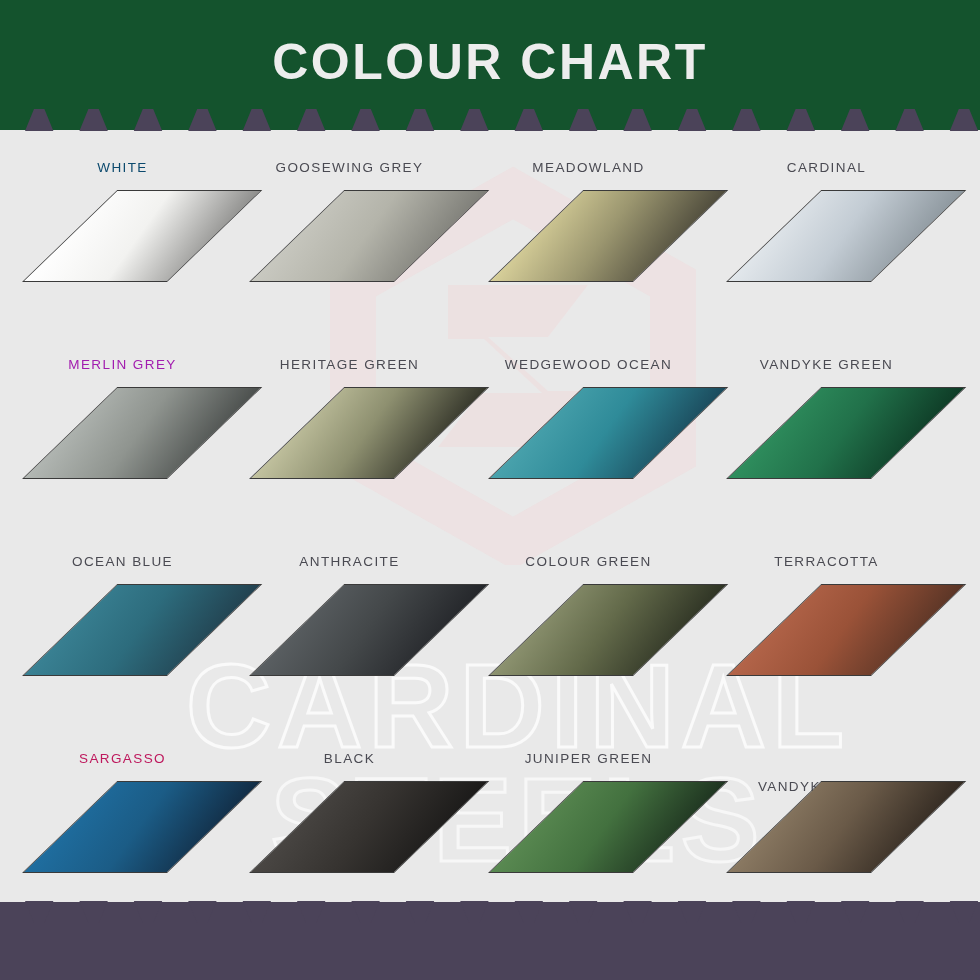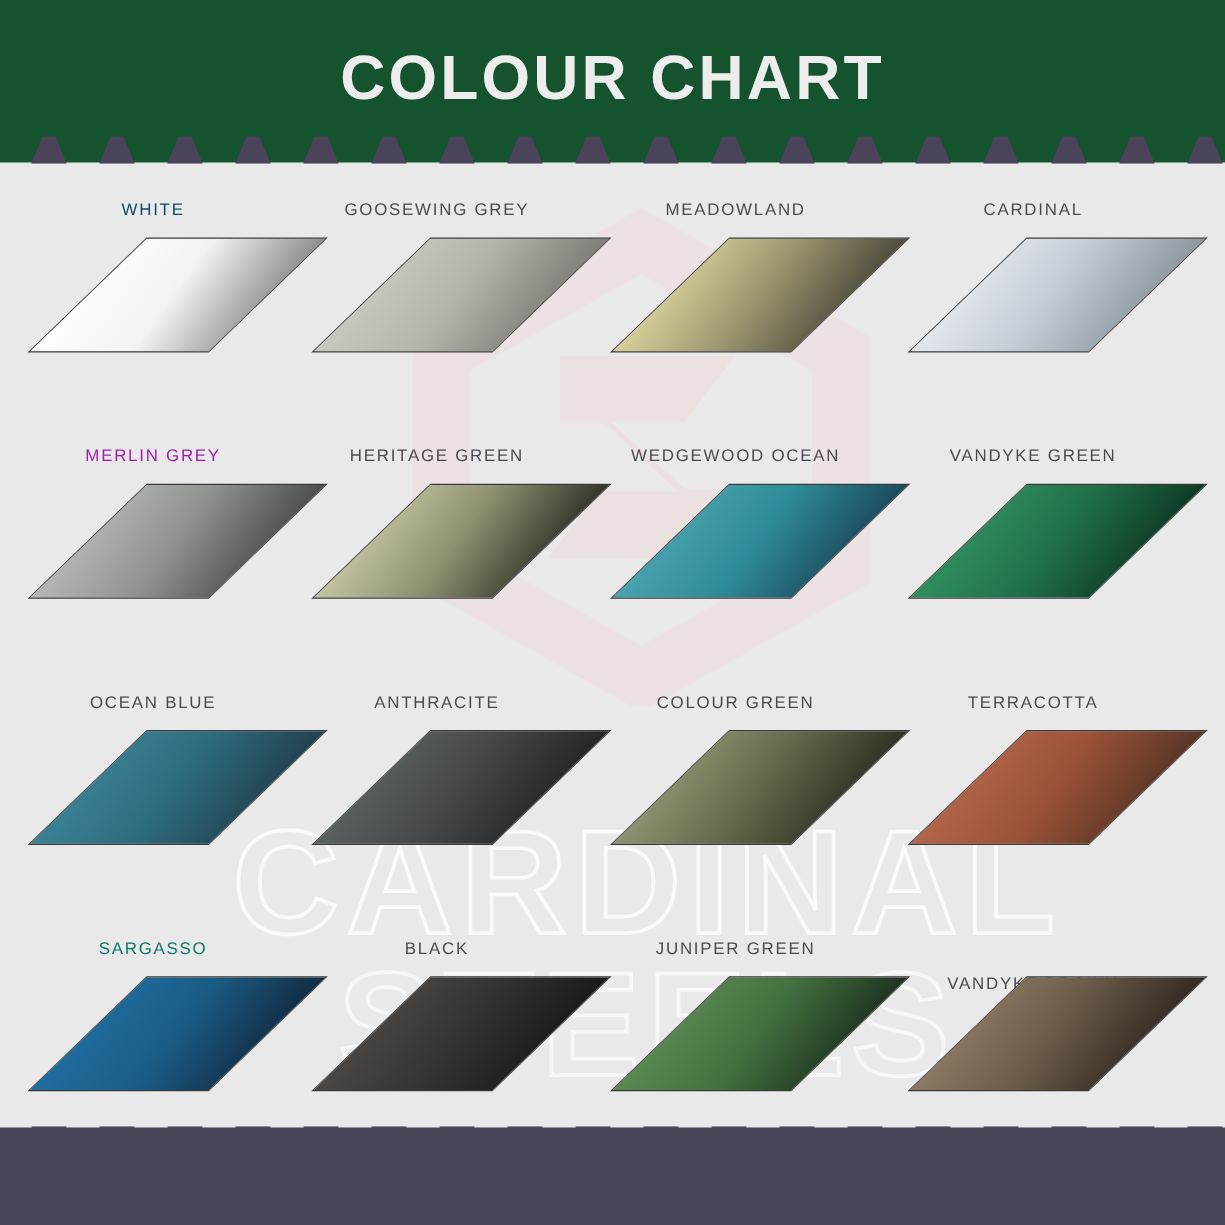--- a/index.html
+++ b/index.html
@@ -249,21 +249,21 @@
       <div class="cell c3">
         <div class="swatch-label" style="color: rgb(74, 74, 82);">TERRACOTTA</div>
         <div class="swatch-wrap">
           <div class="swatch" style="background: linear-gradient(72deg, rgb(180, 101, 74) 0%, rgb(154, 82, 56) 48%, rgb(90, 53, 38) 100%);"></div>
         </div>
       </div>
     </div>
 
     <div class="row">
       <div class="cell c0">
-        <div class="swatch-label" style="color: #0f766e;">SARGASSO</div>
+        <div class="swatch-label" style="color: #be185d;">SARGASSO</div>
         <div class="swatch-wrap">
           <div class="swatch" style="background: linear-gradient(72deg, rgb(31, 110, 160) 0%, rgb(27, 92, 134) 48%, rgb(18, 44, 68) 100%);"></div>
         </div>
       </div>
       <div class="cell c1">
         <div class="swatch-label" style="color: rgb(74, 74, 82);">BLACK</div>
         <div class="swatch-wrap">
           <div class="swatch" style="background: linear-gradient(72deg, rgb(74, 71, 68) 0%, rgb(54, 51, 48) 48%, rgb(27, 26, 25) 100%);"></div>
         </div>
       </div>

